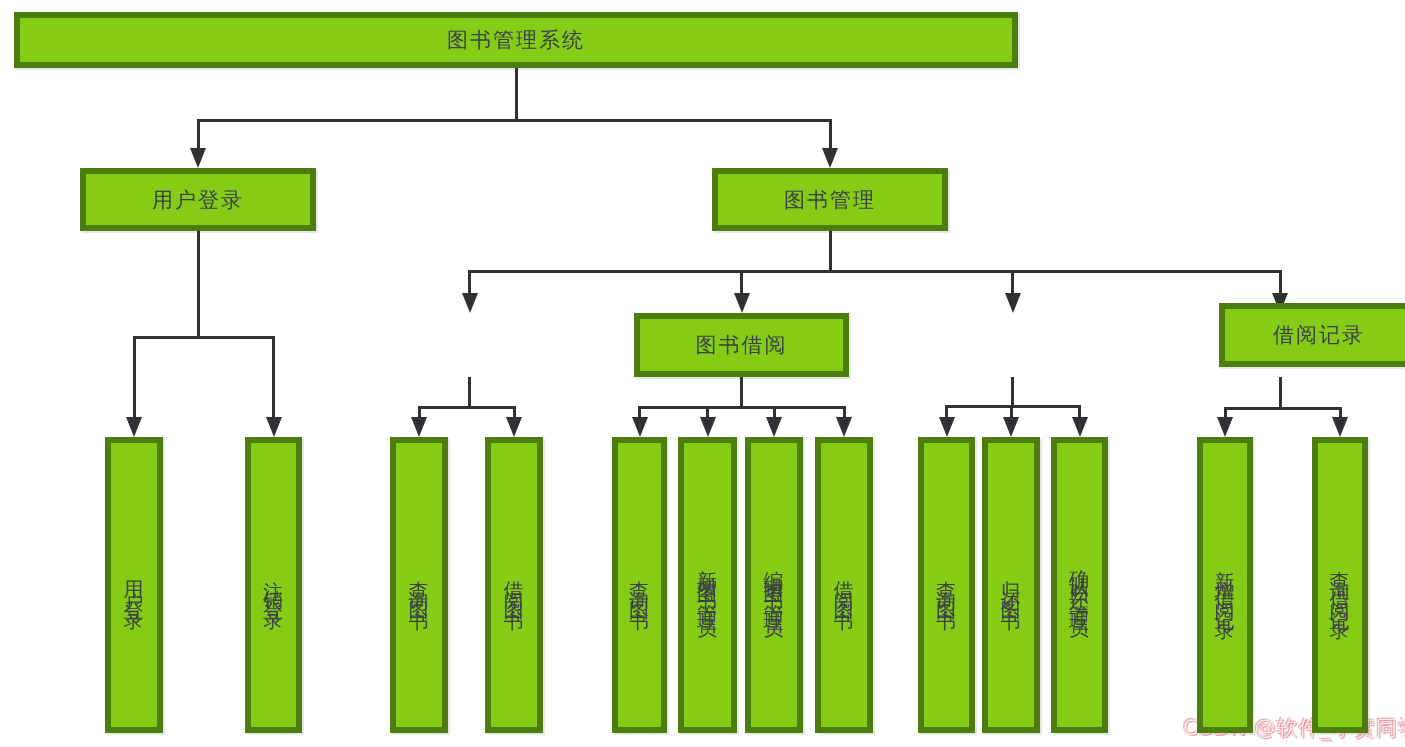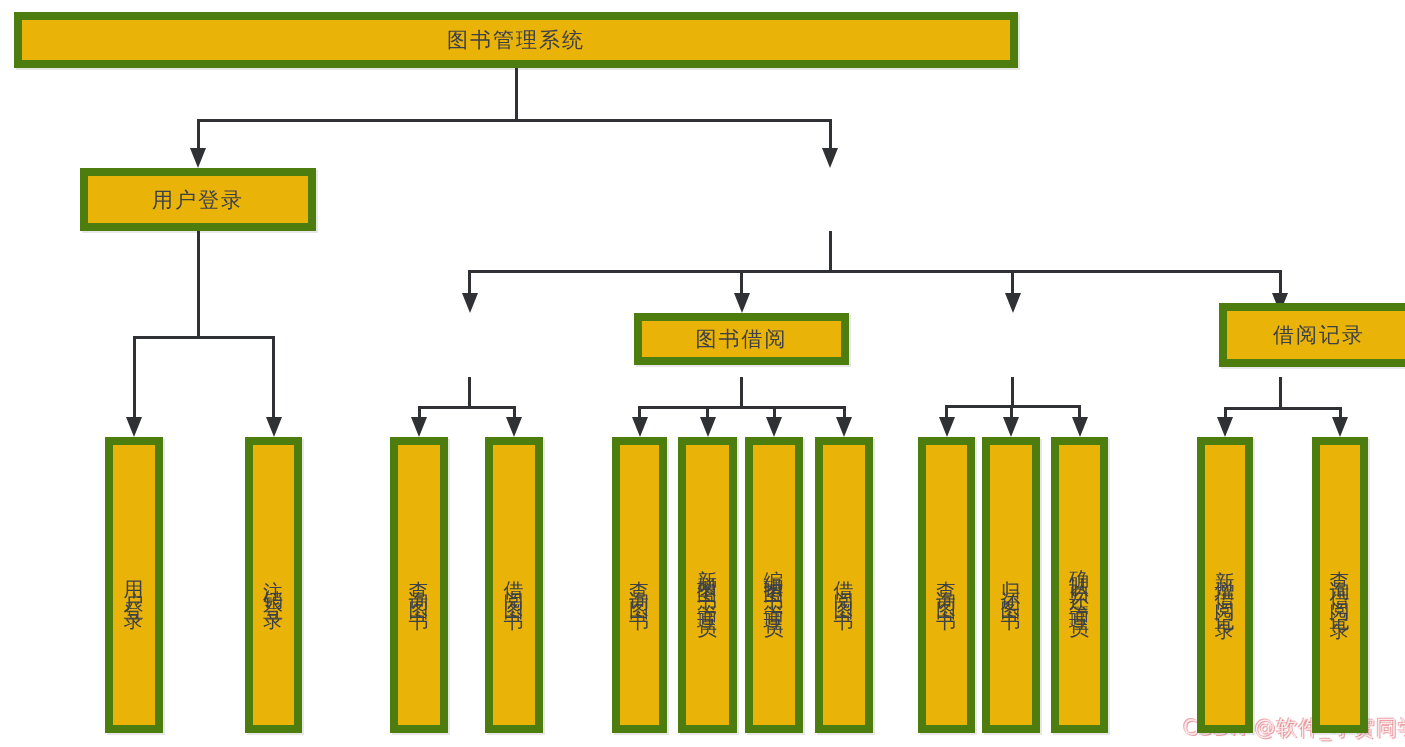--- a/index.html
+++ b/index.html
@@ -1,21 +1,21 @@
 <!DOCTYPE html>
 <html><head>
 <meta charset="utf-8">
 <style>
   html,body{margin:0;padding:0;background:#ffffff;}
   .canvas{
     position:relative;width:1405px;height:747px;background:#ffffff;overflow:hidden;
     font-family:"DejaVu Sans","Liberation Sans",sans-serif;
   }
   .box{
-    position:absolute;background:#eab308;border:8px solid #4d7c0f;box-sizing:border-box;
+    position:absolute;background:#84cc16;border:6px solid #4d7c0f;box-sizing:border-box;
     display:flex;align-items:center;justify-content:center;color:#3b4049;
     box-shadow:2px 2px 0 rgba(120,120,120,0.18);
   }
   .h-box{font-size:21px;letter-spacing:2px;white-space:nowrap;}
   .v-box{writing-mode:vertical-rl;text-orientation:mixed;font-size:20px;line-height:1;}
   .vline,.hline{position:absolute;background:#2f3135;}
   .arrow{
     position:absolute;width:0;height:0;
     border-left:8px solid transparent;border-right:8px solid transparent;
     border-top:20px solid #2f3135;
@@ -40,35 +40,36 @@
     <div class="vline" style="left: 196.5px; top: 231px; width: 3px; height: 105px;"></div>
     <div class="hline" style="left: 132.5px; top: 336px; width: 142.5px; height: 3px;"></div>
     <div class="vline" style="left: 132.5px; top: 336px; width: 3px; height: 85px;"></div>
     <div class="arrow" style="left: 126px; top: 417px;"></div>
     <div class="box v-box" style="left: 105px; top: 437px; width: 58px; height: 296px; letter-spacing: 10px;">用户登录</div>
     <div class="vline" style="left: 272px; top: 336px; width: 3px; height: 85px;"></div>
     <div class="arrow" style="left: 265.5px; top: 417px;"></div>
     <div class="box v-box" style="left: 245px; top: 437px; width: 57px; height: 296px; letter-spacing: 10px;">注销登录</div>
     <div class="vline" style="left: 828.5px; top: 119px; width: 3px; height: 33px;"></div>
     <div class="arrow" style="left: 822px; top: 148px;"></div>
+    <div class="box h-box" style="left: 712px; top: 168px; width: 236px; height: 63px;">图书管理</div>
     <div class="vline" style="left: 828.5px; top: 231px; width: 3px; height: 39px;"></div>
     <div class="hline" style="left: 468px; top: 270px; width: 813.5px; height: 3px;"></div>
     <div class="vline" style="left: 468px; top: 270px; width: 3px; height: 27px;"></div>
     <div class="arrow" style="left: 461.5px; top: 293px;"></div>
     <div class="vline" style="left: 468px; top: 377px; width: 3px; height: 29px;"></div>
     <div class="hline" style="left: 417.5px; top: 406px; width: 98px; height: 3px;"></div>
     <div class="vline" style="left: 417.5px; top: 406px; width: 3px; height: 15px;"></div>
     <div class="arrow" style="left: 411px; top: 417px;"></div>
     <div class="box v-box" style="left: 390px; top: 437px; width: 58px; height: 296px; letter-spacing: 10px;">查询图书</div>
     <div class="vline" style="left: 512.5px; top: 406px; width: 3px; height: 15px;"></div>
     <div class="arrow" style="left: 506px; top: 417px;"></div>
     <div class="box v-box" style="left: 485px; top: 437px; width: 58px; height: 296px; letter-spacing: 10px;">借阅图书</div>
     <div class="vline" style="left: 740px; top: 270px; width: 3px; height: 27px;"></div>
     <div class="arrow" style="left: 733.5px; top: 293px;"></div>
-    <div class="box h-box" style="left: 634px; top: 313px; width: 215px; height: 52px;">图书借阅</div>
+    <div class="box h-box" style="left: 634px; top: 313px; width: 215px; height: 64px;">图书借阅</div>
     <div class="vline" style="left: 740px; top: 377px; width: 3px; height: 29px;"></div>
     <div class="hline" style="left: 638px; top: 406px; width: 207.5px; height: 3px;"></div>
     <div class="vline" style="left: 638px; top: 406px; width: 3px; height: 15px;"></div>
     <div class="arrow" style="left: 631.5px; top: 417px;"></div>
     <div class="box v-box" style="left: 612px; top: 437px; width: 55px; height: 296px; letter-spacing: 10px;">查询图书</div>
     <div class="vline" style="left: 706px; top: 406px; width: 3px; height: 15px;"></div>
     <div class="arrow" style="left: 699.5px; top: 417px;"></div>
     <div class="box v-box" style="left: 678px; top: 437px; width: 59px; height: 296px; letter-spacing: 7px;">新增图书（管理员）</div>
     <div class="vline" style="left: 772.5px; top: 406px; width: 3px; height: 15px;"></div>
     <div class="arrow" style="left: 766px; top: 417px;"></div>

